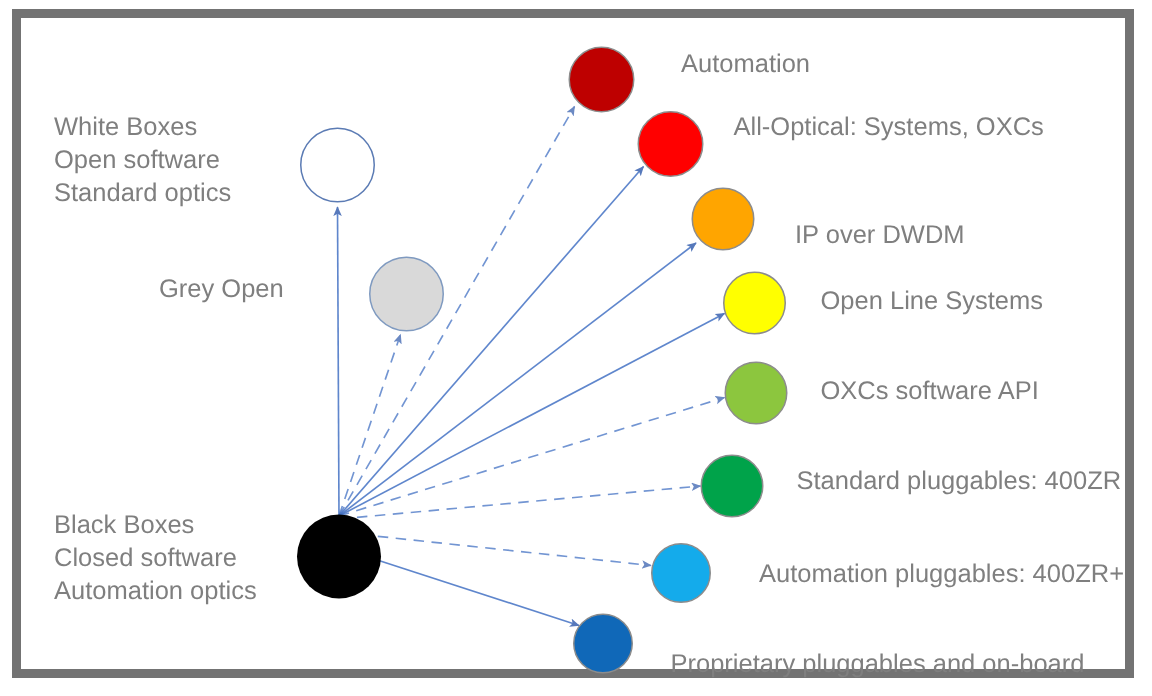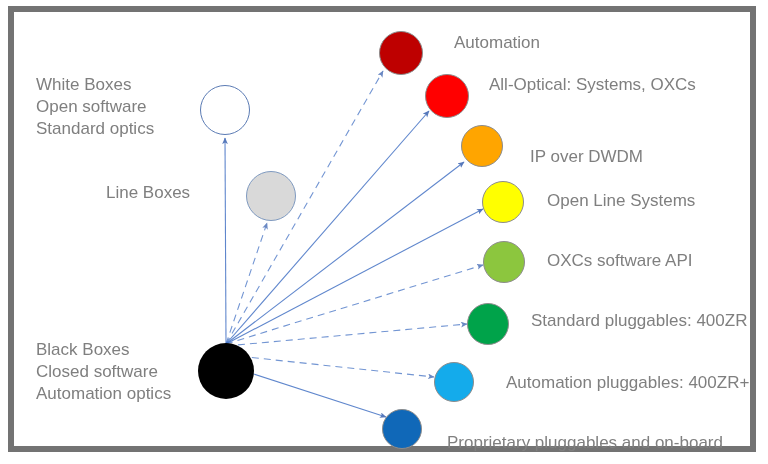--- a/index.html
+++ b/index.html
@@ -77,18 +77,18 @@
       <div class="label" style="left: 475px; top: 62px;">All-Optical: Systems, OXCs</div>
       <div class="label" style="left: 516px; top: 114px; margin-top: 20px;">IP over DWDM</div>
       <div class="label" style="left: 533px; top: 178px;">Open Line Systems</div>
       <div class="label" style="left: 533px; top: 238px;">OXCs software API</div>
       <div class="label" style="left: 517px; top: 298px;">Standard pluggables: 400ZR</div>
       <div class="label" style="left: 492px; top: 360px;">Automation pluggables: 400ZR+</div>
       <div class="label" style="left: 433px; top: 420px;">Proprietary pluggables and on-board</div>
       <div class="label" style="left: 22px; top: 62px;">White Boxes
 Open software
 Standard optics</div>
-      <div class="label" style="left: 92px; top: 170px;">Line Boxes</div>
+      <div class="label" style="left: 92px; top: 170px;">Grey Open</div>
       <div class="label" style="left: 22px; top: 327px;">Black Boxes
 Closed software
 Automation optics</div>
     </div>
 </div>
 
 </body></html>

